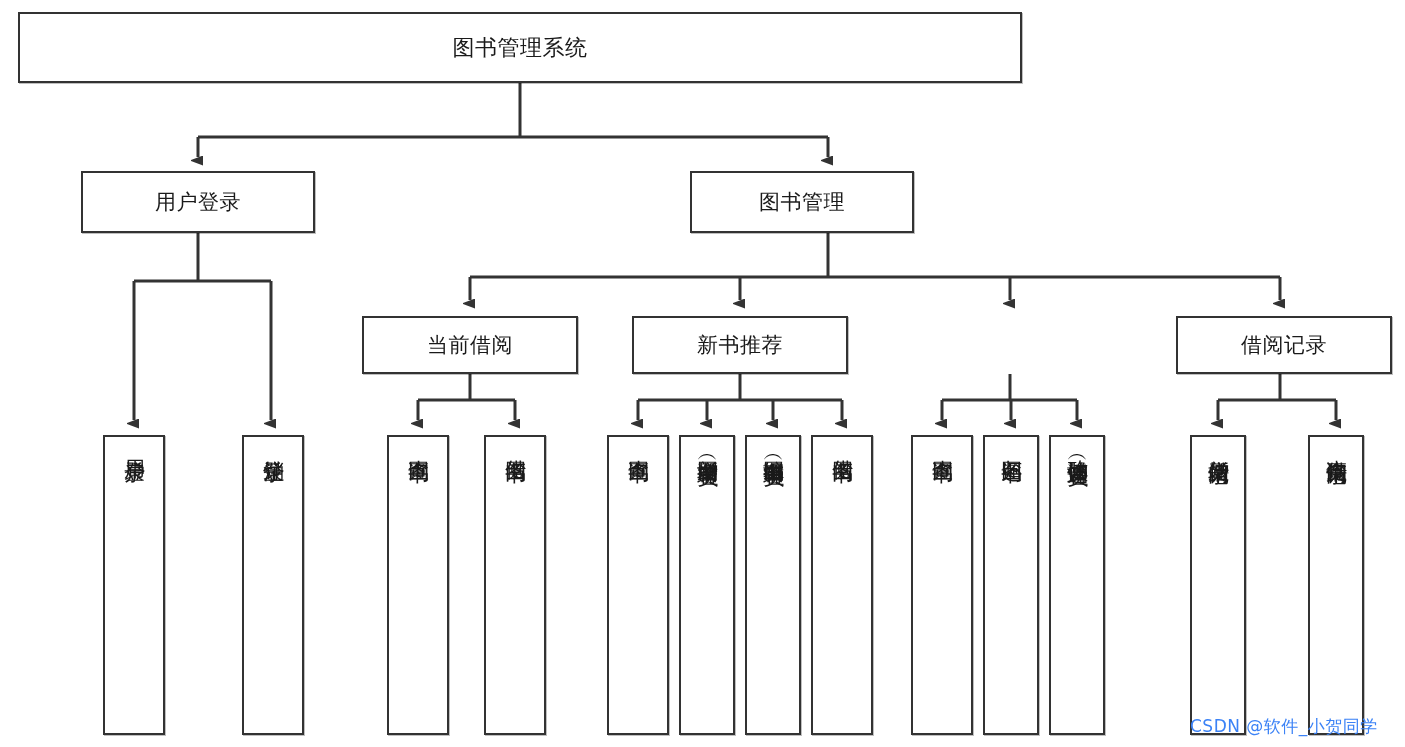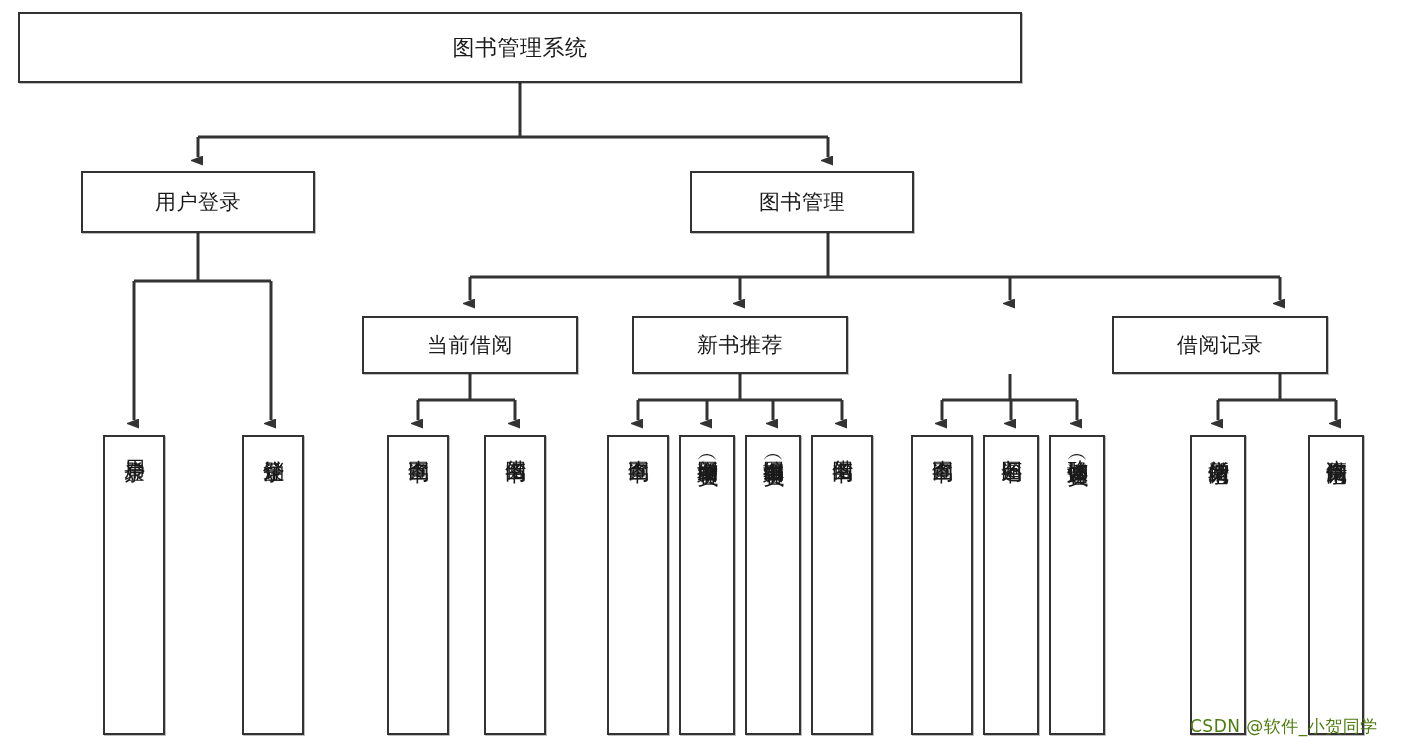--- a/index.html
+++ b/index.html
@@ -56,21 +56,21 @@
   .node.vertical .label {
     writing-mode: vertical-rl;
     text-orientation: upright;
     font-size: 21px;
     line-height: 1.02;
     letter-spacing: 1px;
     white-space: nowrap;
   }
   .watermark {
     position: absolute;
-    color: #4d7c0f;
+    color: #3b82f6;
     font-size: 17px;
     white-space: nowrap;
     letter-spacing: 0.5px;
   }
 </style>
 </head>
 <body>
 
 <div id="canvas">
 
@@ -140,21 +140,21 @@
 
   <div class="node horizontal" style="left:362px; top:316px; width:216px; height:58px;">
     <span class="label">当前借阅</span>
   </div>
 
   <div class="node horizontal" style="left:632px; top:316px; width:216px; height:58px;">
     <span class="label">新书推荐</span>
   </div>
 
 
-  <div class="node horizontal" style="left:1112px; top:316px; width:216px; height:58px;">
+  <div class="node horizontal" style="left:1176px; top:316px; width:216px; height:58px;">
     <span class="label">借阅记录</span>
   </div>
 
   <div class="node vertical" style="left:103px; top:435px; width:62px; height:300px;">
     <span class="label">用户登录</span>
   </div>
 
   <div class="node vertical" style="left:242px; top:435px; width:62px; height:300px;">
     <span class="label">注销登录</span>
   </div>

